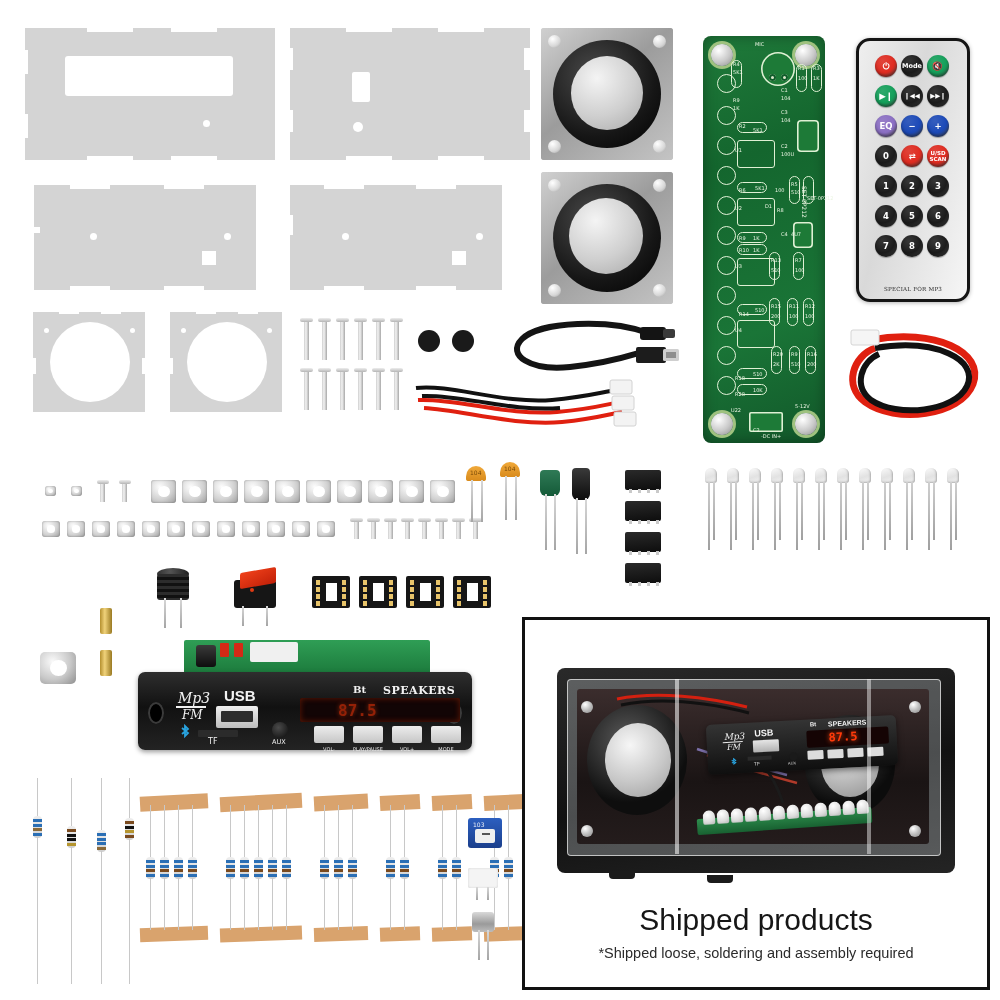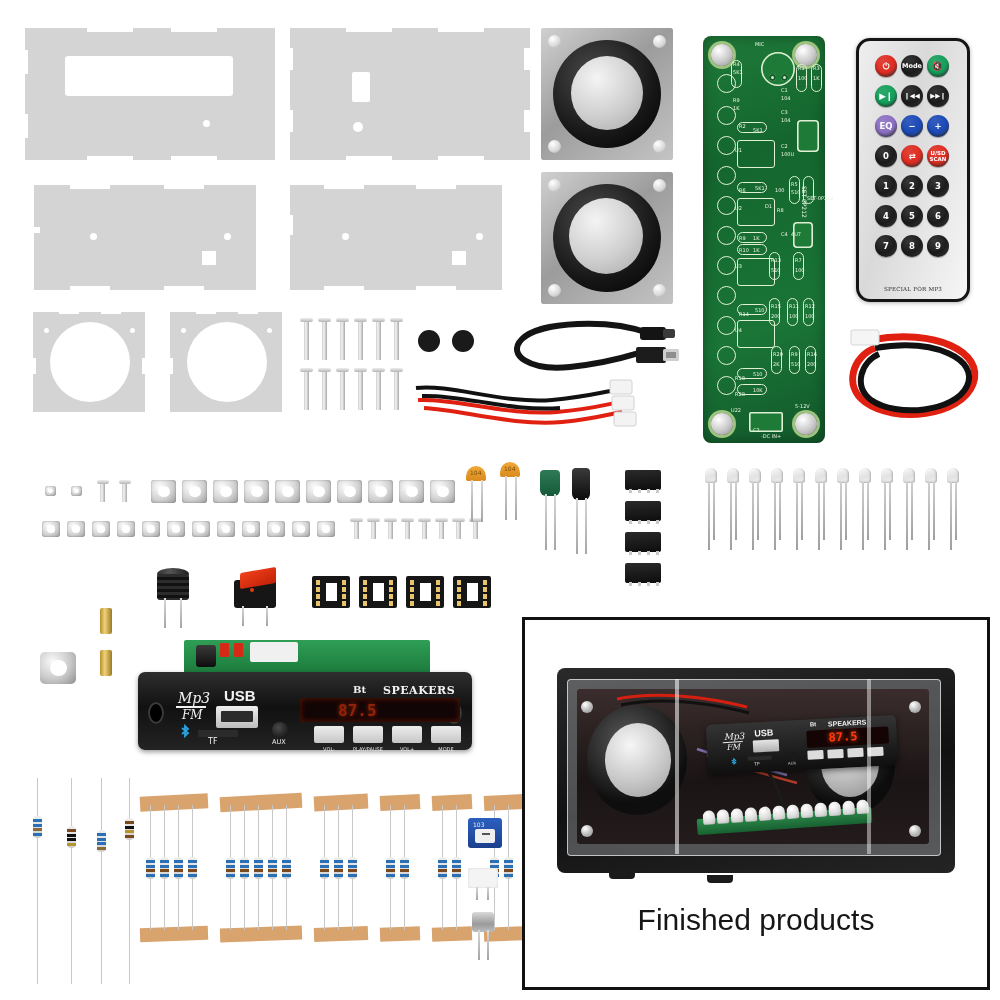--- a/index.html
+++ b/index.html
@@ -1063,16 +1063,17 @@
 
       <div style="position:absolute;left:24px;top:36px;width:12px;height:12px;border-radius:50%;background:radial-gradient(circle at 35% 30%,#fff,#bdbdbd,#8a8a8a);"></div>
       <div style="position:absolute;left:24px;top:160px;width:12px;height:12px;border-radius:50%;background:radial-gradient(circle at 35% 30%,#fff,#bdbdbd,#8a8a8a);"></div>
       <div style="position:absolute;left:352px;top:36px;width:12px;height:12px;border-radius:50%;background:radial-gradient(circle at 35% 30%,#fff,#bdbdbd,#8a8a8a);"></div>
       <div style="position:absolute;left:352px;top:160px;width:12px;height:12px;border-radius:50%;background:radial-gradient(circle at 35% 30%,#fff,#bdbdbd,#8a8a8a);"></div>
 
       <div style="position:absolute;left:52px;top:206px;width:26px;height:8px;background:#1b1b1b;border-radius:0 0 4px 4px;"></div>
       <div style="position:absolute;left:150px;top:210px;width:26px;height:8px;background:#1b1b1b;border-radius:0 0 4px 4px;"></div>
     </div>
 
-    <div class="fin-title" style="top:283px;">Finished products</div>
+    <div class="fin-title" style="top:283px;">Shipped products</div>
+    <div class="fin-sub" style="top:325px;">*Shipped loose, soldering and assembly required</div>
   </div>
 
 </div>
 
 </body></html>

